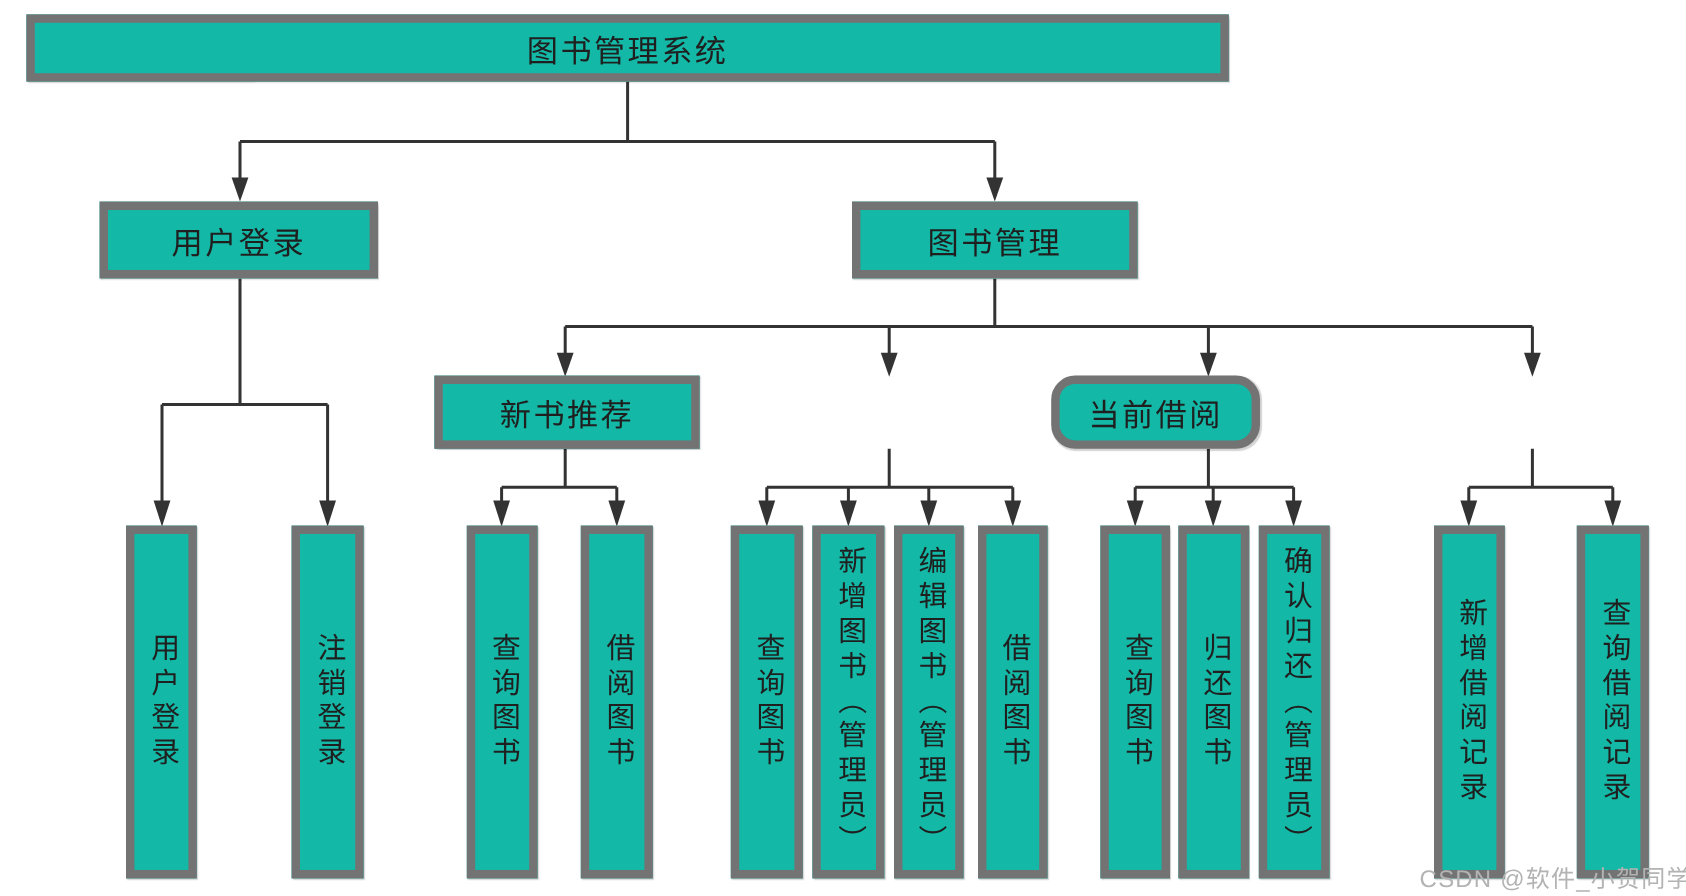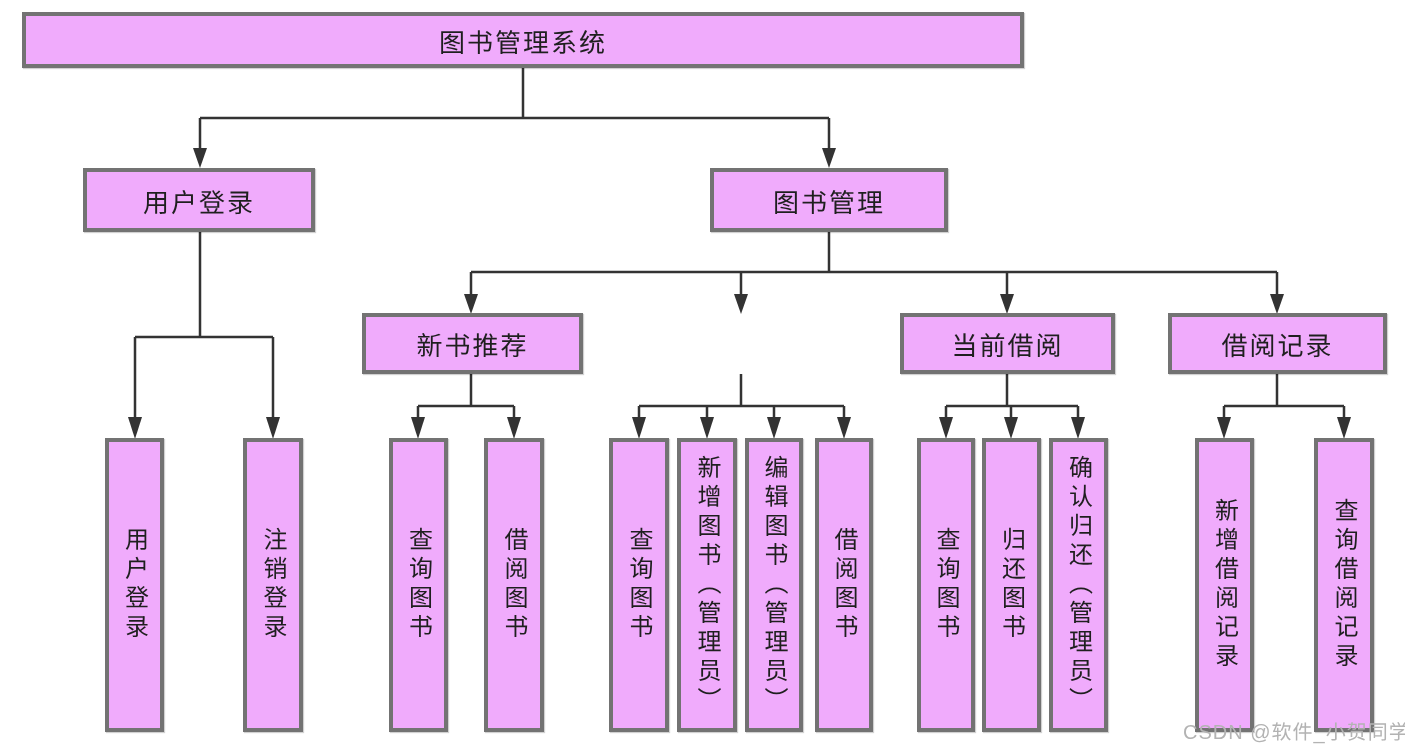--- a/index.html
+++ b/index.html
@@ -12,22 +12,22 @@
     overflow: hidden;
   }
   #connector-layer {
     position: absolute;
     left: 0; top: 0;
     width: 1405px; height: 747px;
     pointer-events: none;
   }
   .node {
     position: absolute;
-    background: #f0abfc;
-    border: 4px solid #737373;
+    background: #14b8a6;
+    border: 7px solid #737373;
     box-shadow: 1px 1px 1px rgba(0,0,0,0.18);
     display: flex;
     align-items: center;
     justify-content: center;
     box-sizing: border-box;
     color: #1f1f1f;
     text-align: center;
   }
   .node.h-box span {
     font-size: 26px;
@@ -107,25 +107,22 @@
   <div class="node h-box" style="left:83px; top:168px; width:232px; height:64px;">
     <span>用户登录</span>
   </div>
   <div class="node h-box" style="left:710px; top:168px; width:238px; height:64px;">
     <span>图书管理</span>
   </div>
 
   <div class="node h-box" style="left:362px; top:313px; width:221px; height:61px;">
     <span>新书推荐</span>
   </div>
-  <div class="node h-box" style="left:900px; top:313px; width:215px; height:61px;">
+  <div class="node h-box" style="left:876px; top:313px; width:174px; height:61px;border-radius:20px;">
     <span>当前借阅</span>
-  </div>
-  <div class="node h-box" style="left:1168px; top:313px; width:219px; height:61px;">
-    <span>借阅记录</span>
   </div>
 
   <div class="node v-box" style="left:105px; top:438px; width:59px; height:294px;">
     <span>用户登录</span>
   </div>
   <div class="node v-box" style="left:243px; top:438px; width:60px; height:294px;">
     <span>注销登录</span>
   </div>
 
   <div class="node v-box" style="left:389px; top:438px; width:59px; height:294px;">

